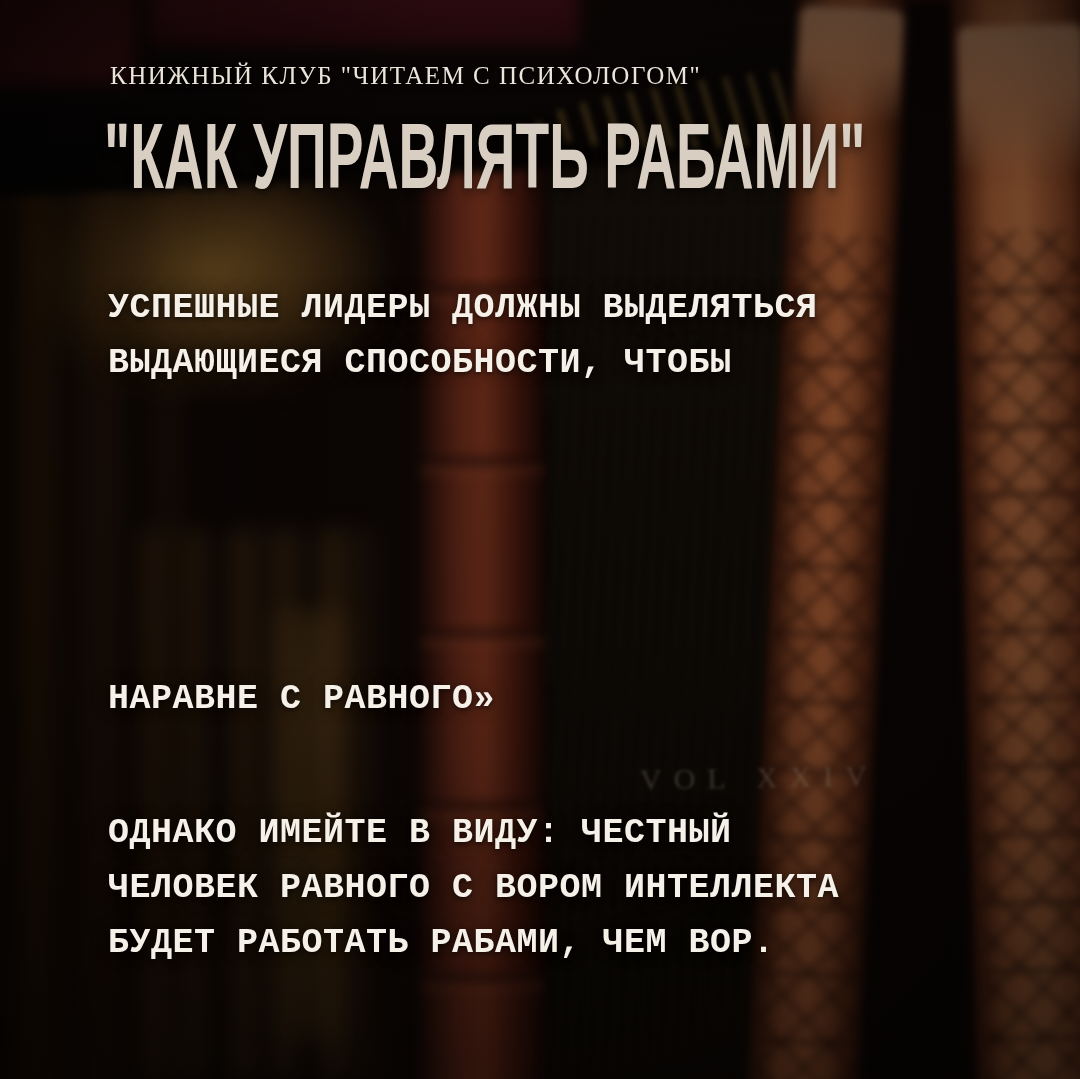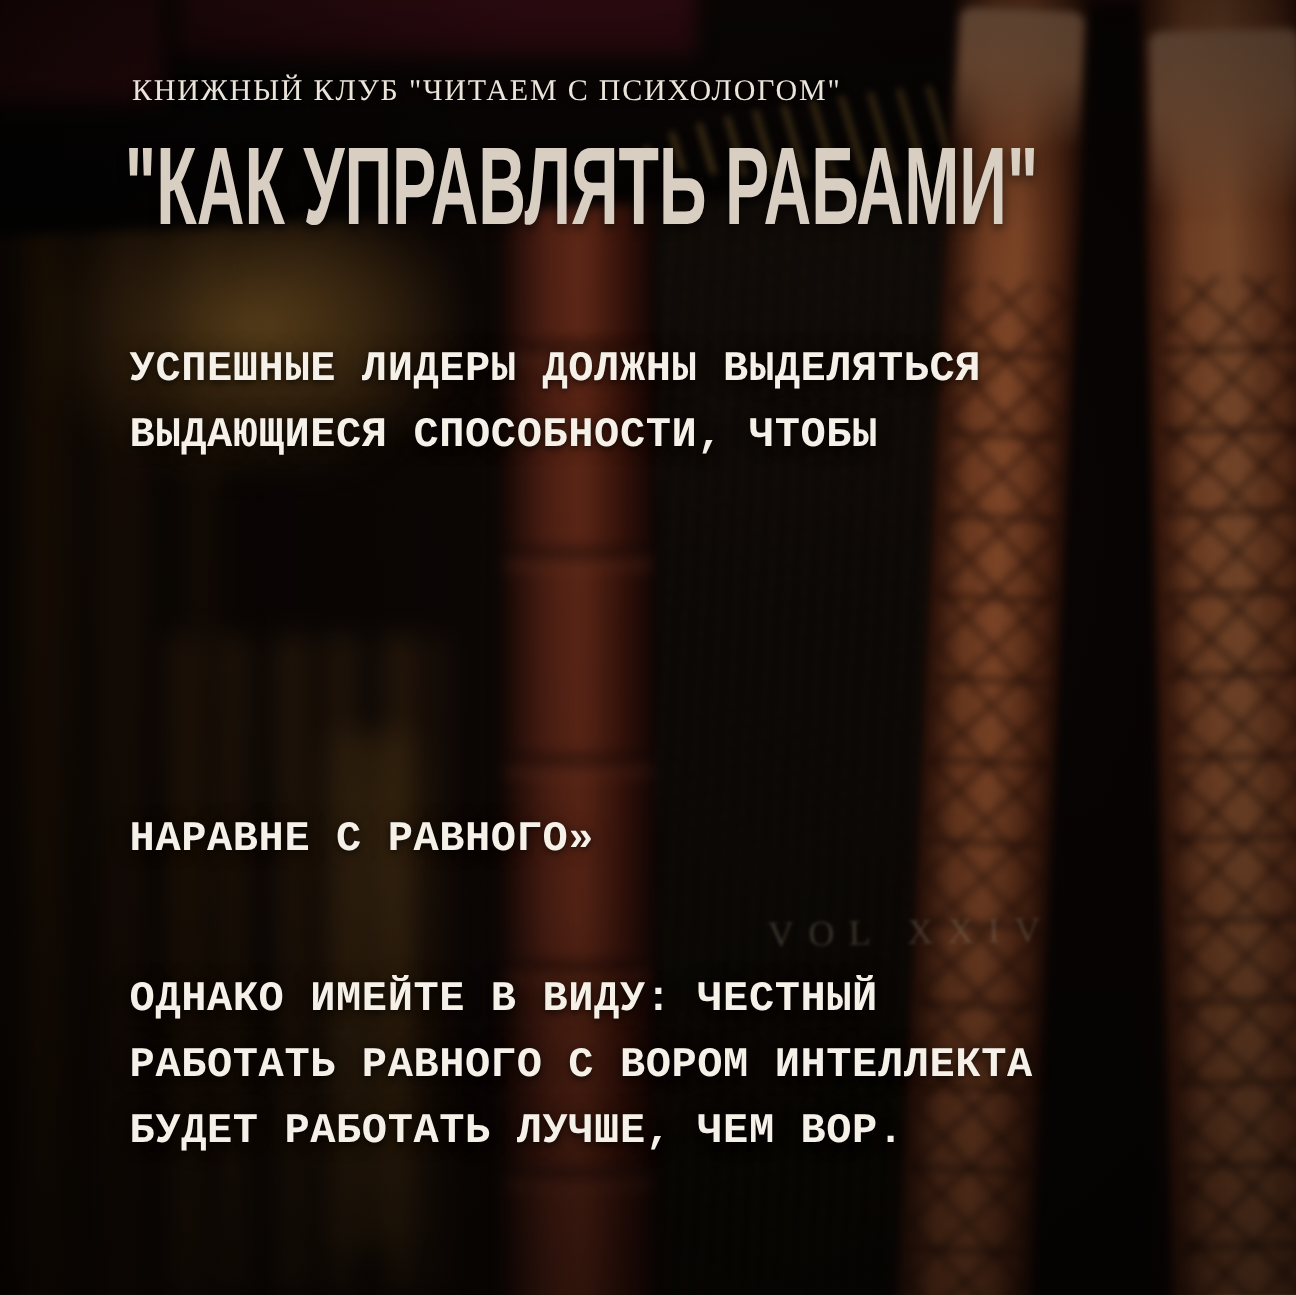--- a/index.html
+++ b/index.html
@@ -131,17 +131,17 @@
     <span class="tline">УСПЕШНЫЕ ЛИДЕРЫ ДОЛЖНЫ ВЫДЕЛЯТЬСЯ</span>
     <span class="tline">ВЫДАЮЩИЕСЯ СПОСОБНОСТИ, ЧТОБЫ</span>
   </div>
 
   <div class="para p2">
     <span class="tline">НАРАВНЕ С РАВНОГО»</span>
   </div>
 
   <div class="para p3">
     <span class="tline">ОДНАКО ИМЕЙТЕ В ВИДУ: ЧЕСТНЫЙ</span>
-    <span class="tline">РАБОТАТЬ РАВНОГО С ВОРОМ ИНТЕЛЛЕКТА</span>
-    <span class="tline">БУДЕТ РАБОТАТЬ ЛУЧШЕ, ЧЕМ ВОР.</span>
+    <span class="tline">ЧЕЛОВЕК РАВНОГО С ВОРОМ ИНТЕЛЛЕКТА</span>
+    <span class="tline">БУДЕТ РАБОТАТЬ РАБАМИ, ЧЕМ ВОР.</span>
   </div>
 
 </div>
 
 </body></html>

